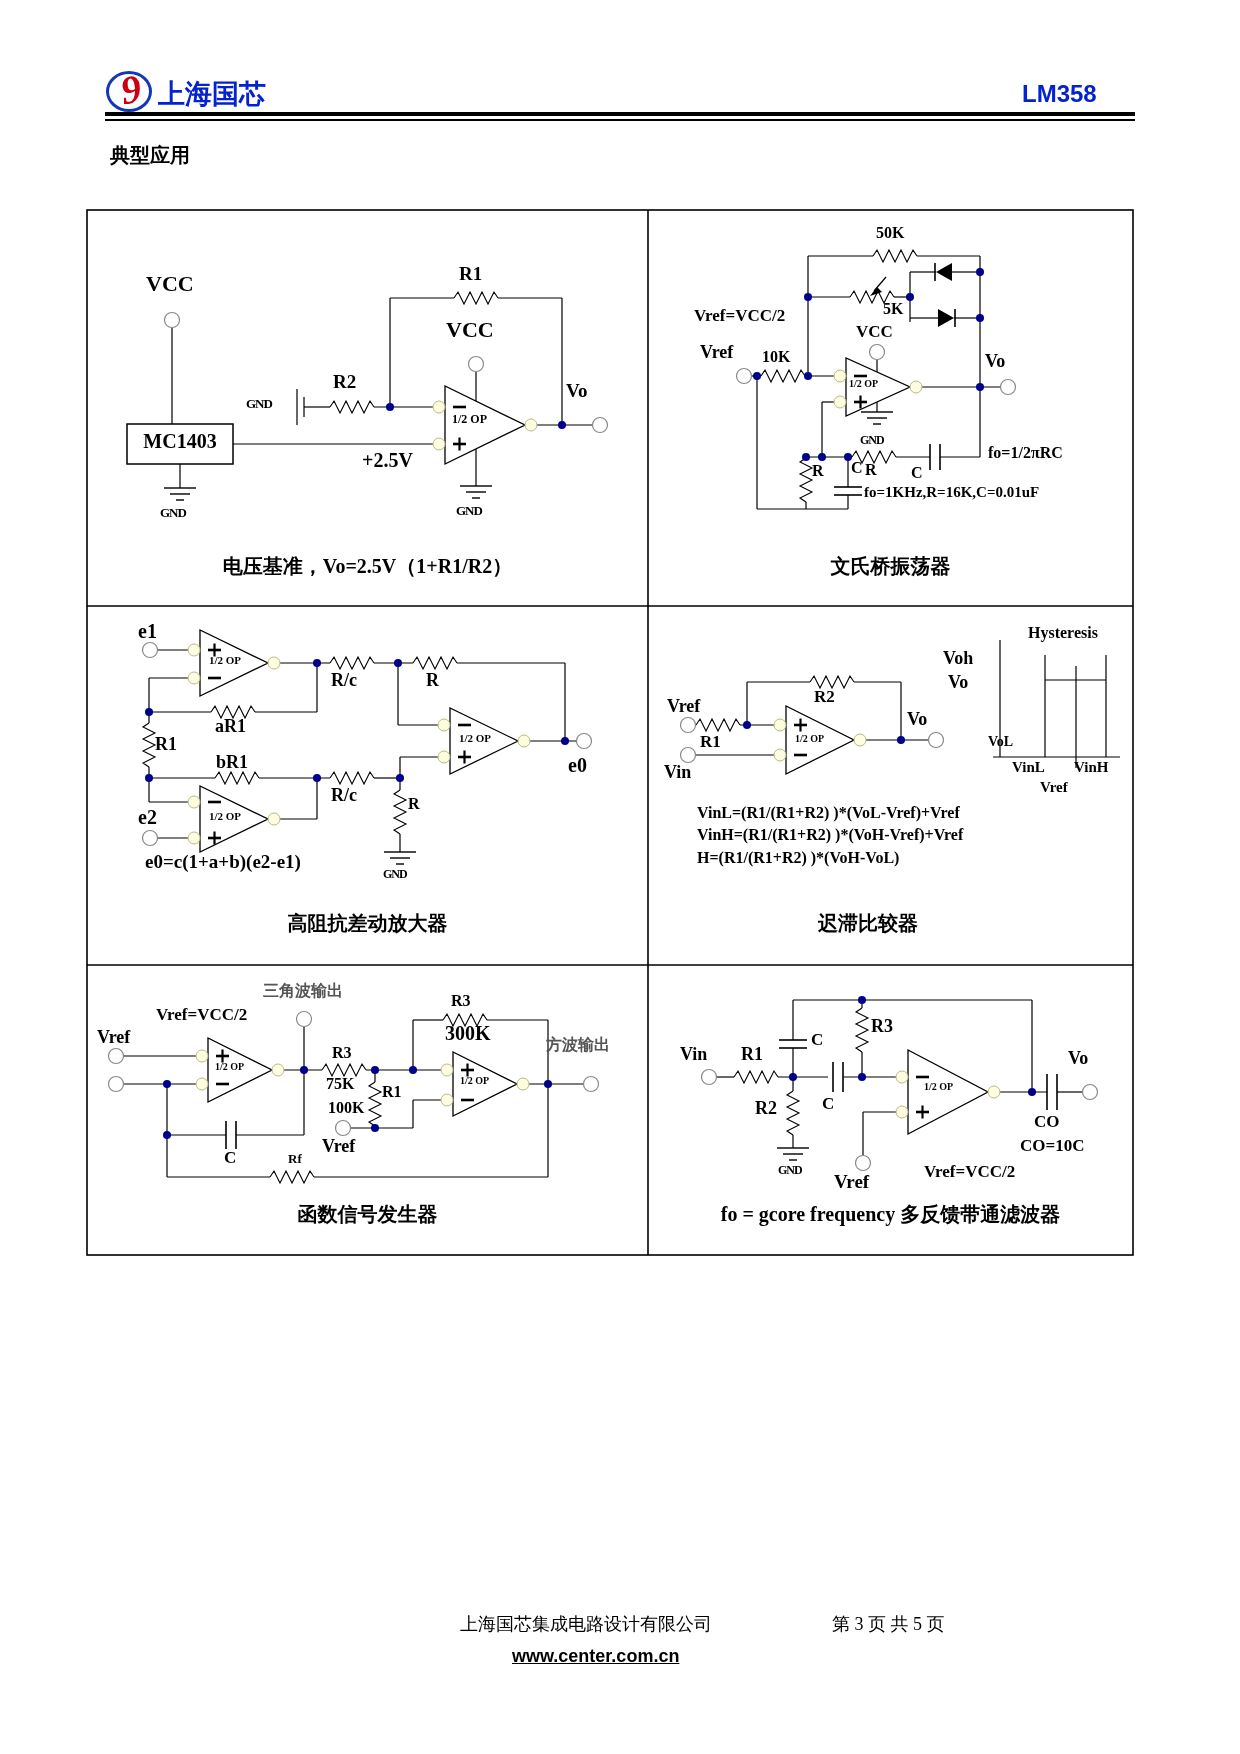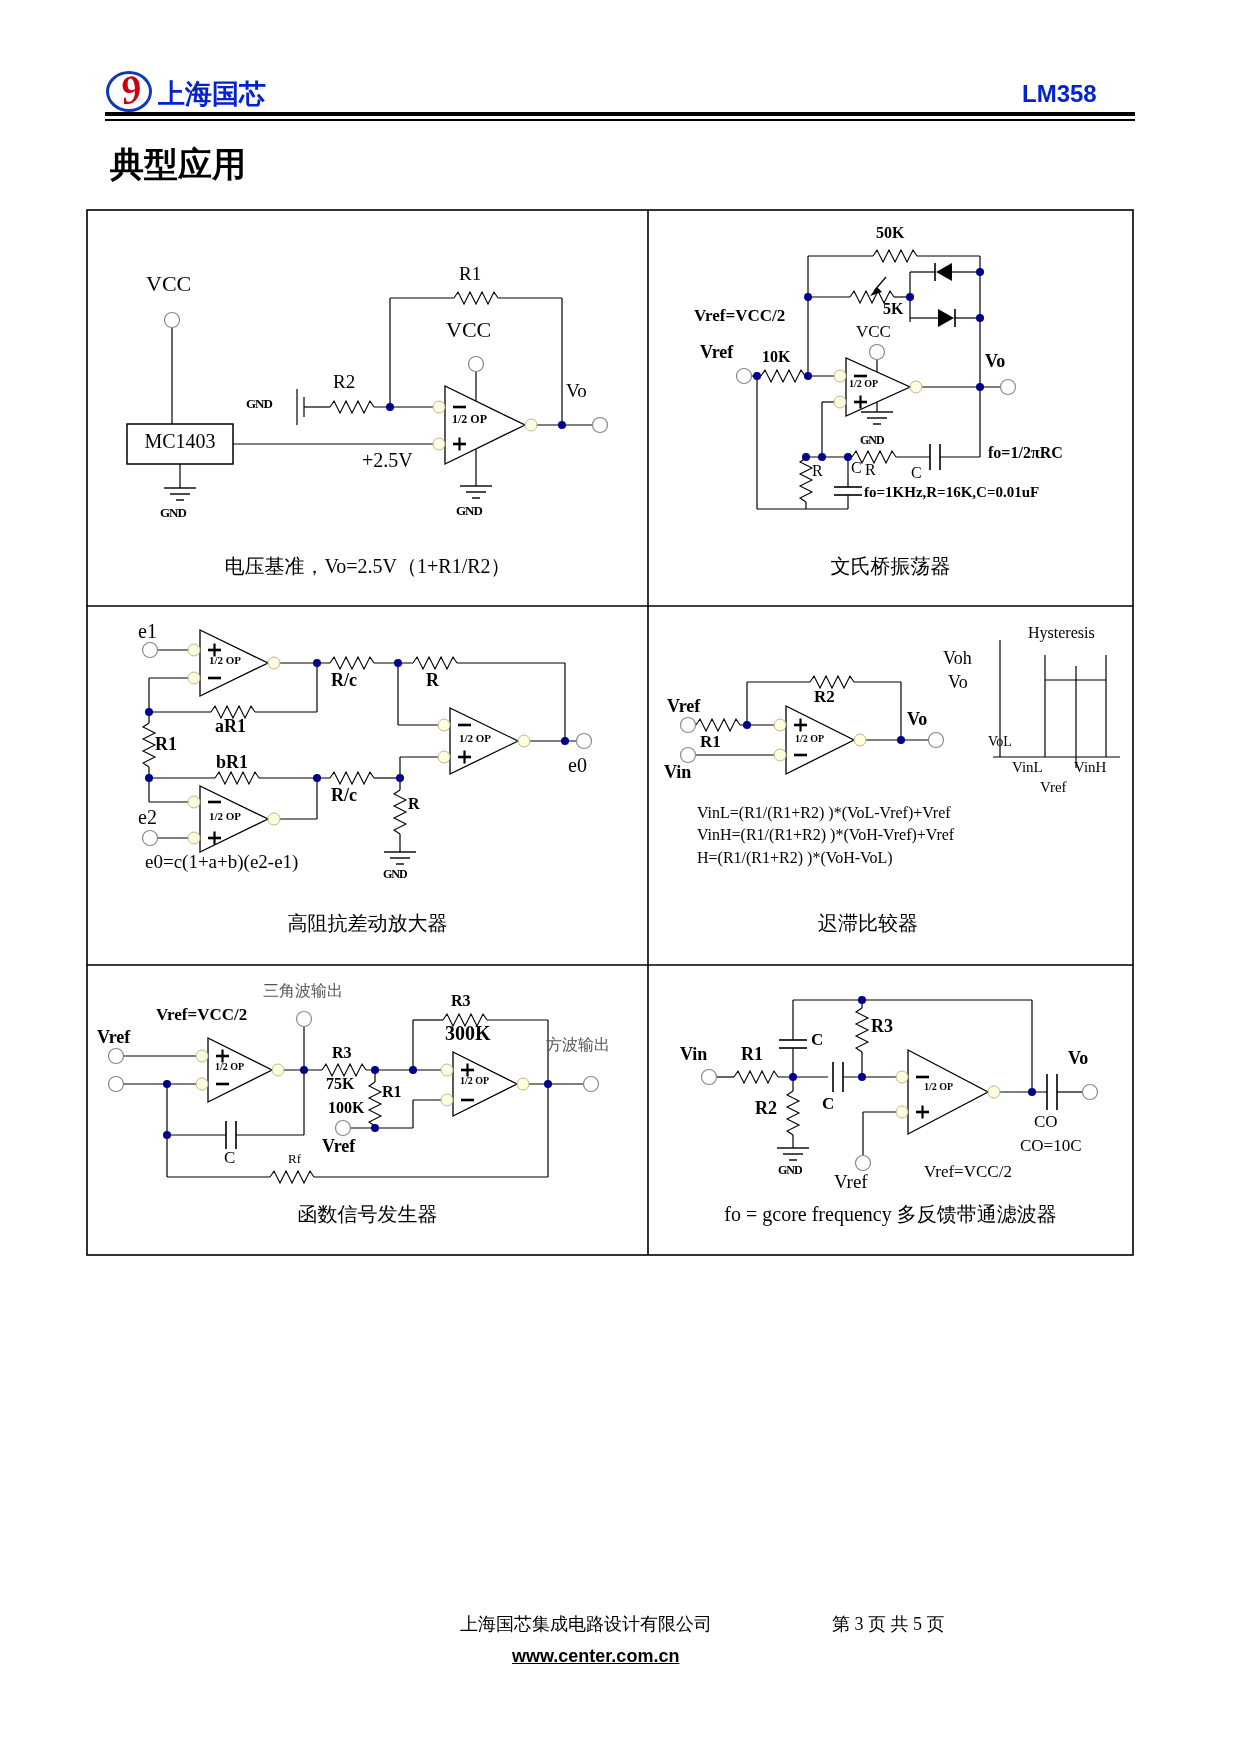--- a/index.html
+++ b/index.html
@@ -2,35 +2,35 @@
 <html><head>
 <meta charset="utf-8">
 <style>
   html,body{margin:0;padding:0;background:#fff;}
   body{width:1240px;height:1754px;position:relative;overflow:hidden;
        font-family:"Liberation Serif","DejaVu Serif",serif;color:#000;}
   .page{position:absolute;inset:0;background:#fff;}
   svg{position:absolute;left:0;top:0;}
   .lbl{position:absolute;white-space:nowrap;line-height:1.05;color:#000;z-index:5;}
   .b{font-weight:bold;}
-  .n{font-weight:normal;}
+  .n{font-weight:bold;}
   .cap{text-align:center;display:block;}
   .g2{letter-spacing:-1px;}
   .gy{color:#555;}
   .brand{position:absolute;left:158px;top:76px;font-size:27px;font-weight:bold;
          font-family:"Liberation Sans","DejaVu Sans",sans-serif;color:#0522d0;z-index:5;}
   .part{position:absolute;left:1022px;top:80px;font-size:24px;font-weight:bold;
         font-family:"Liberation Sans","DejaVu Sans",sans-serif;color:#0522d0;z-index:5;}
   .rule1{position:absolute;left:105px;top:112px;width:1030px;height:4px;background:#000;}
   .rule2{position:absolute;left:105px;top:119px;width:1030px;height:2px;background:#000;}
   .logo{position:absolute;left:106px;top:71px;width:46px;height:41px;
         border:3px solid #1238b8;border-radius:50%;box-sizing:border-box;z-index:4;}
   .logo-g{position:absolute;left:12px;top:-8px;font-size:40px;font-style:italic;font-weight:bold;
           color:#cc0011;font-family:"Liberation Serif",serif;transform:rotate(-10deg);}
-  .sec-title{position:absolute;left:110px;top:142px;font-size:34px;font-weight:bold;z-index:5;}
+  .sec-title{position:absolute;left:110px;top:142px;font-size:20px;font-weight:bold;z-index:5;}
   .foot{position:absolute;font-size:18px;z-index:5;}
   #f-company{left:460px;top:1612px;}
   #f-page{left:832px;top:1612px;}
   #f-url{left:512px;top:1646px;font-family:"Liberation Sans","DejaVu Sans",sans-serif;
          font-weight:bold;text-decoration:underline;font-size:18px;}
 </style>
 </head>
 <body>
 
 <div class="page">

